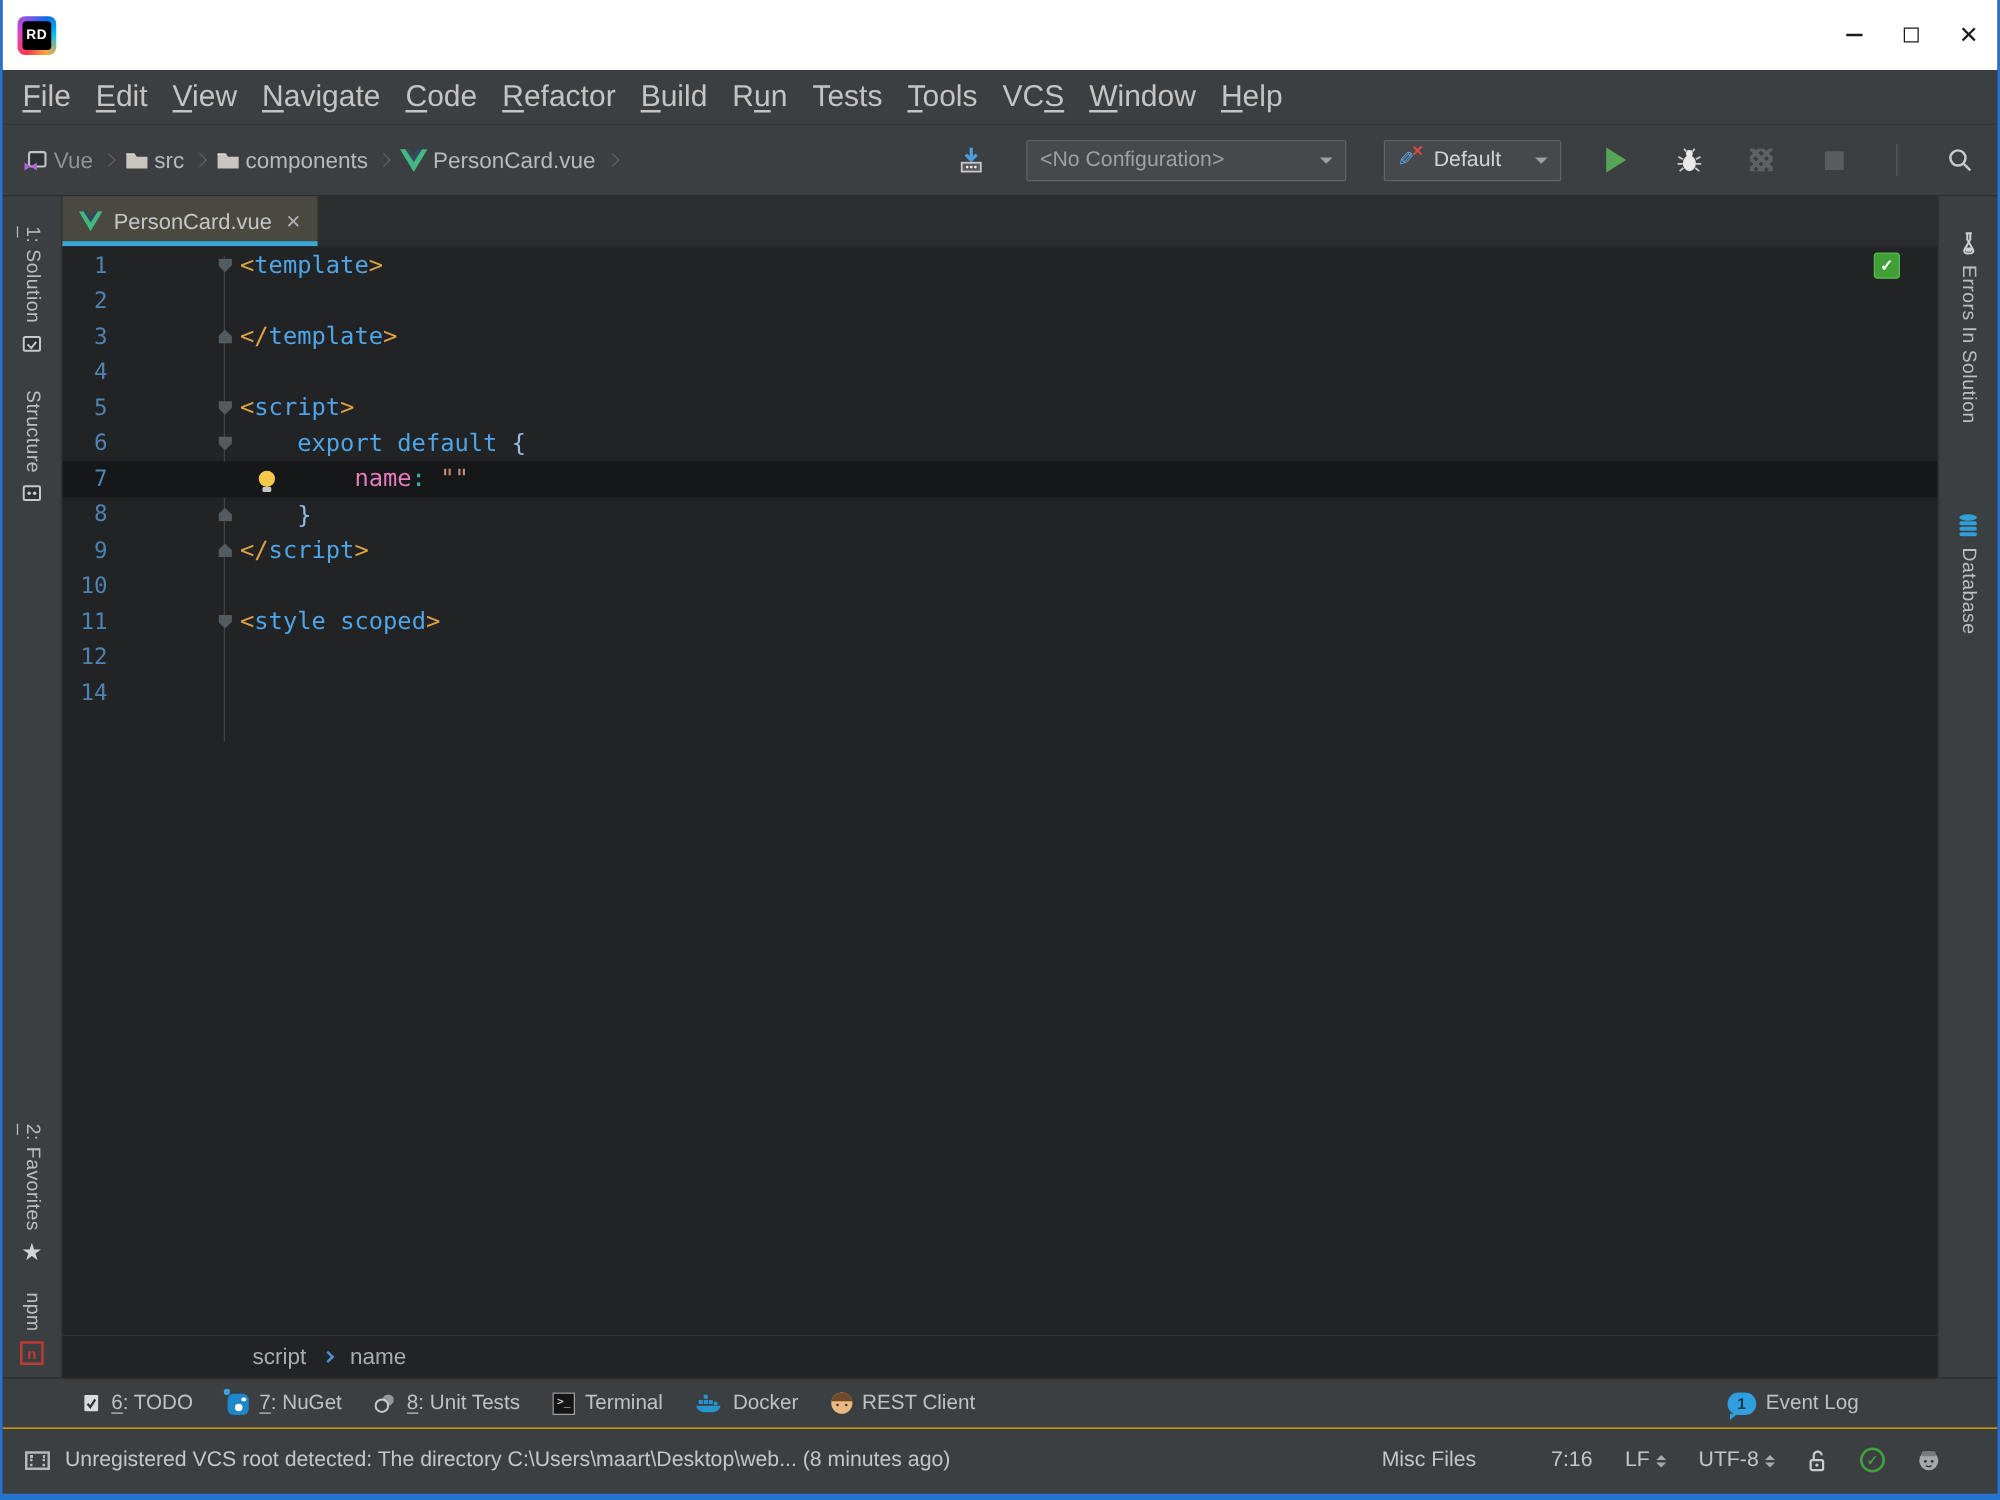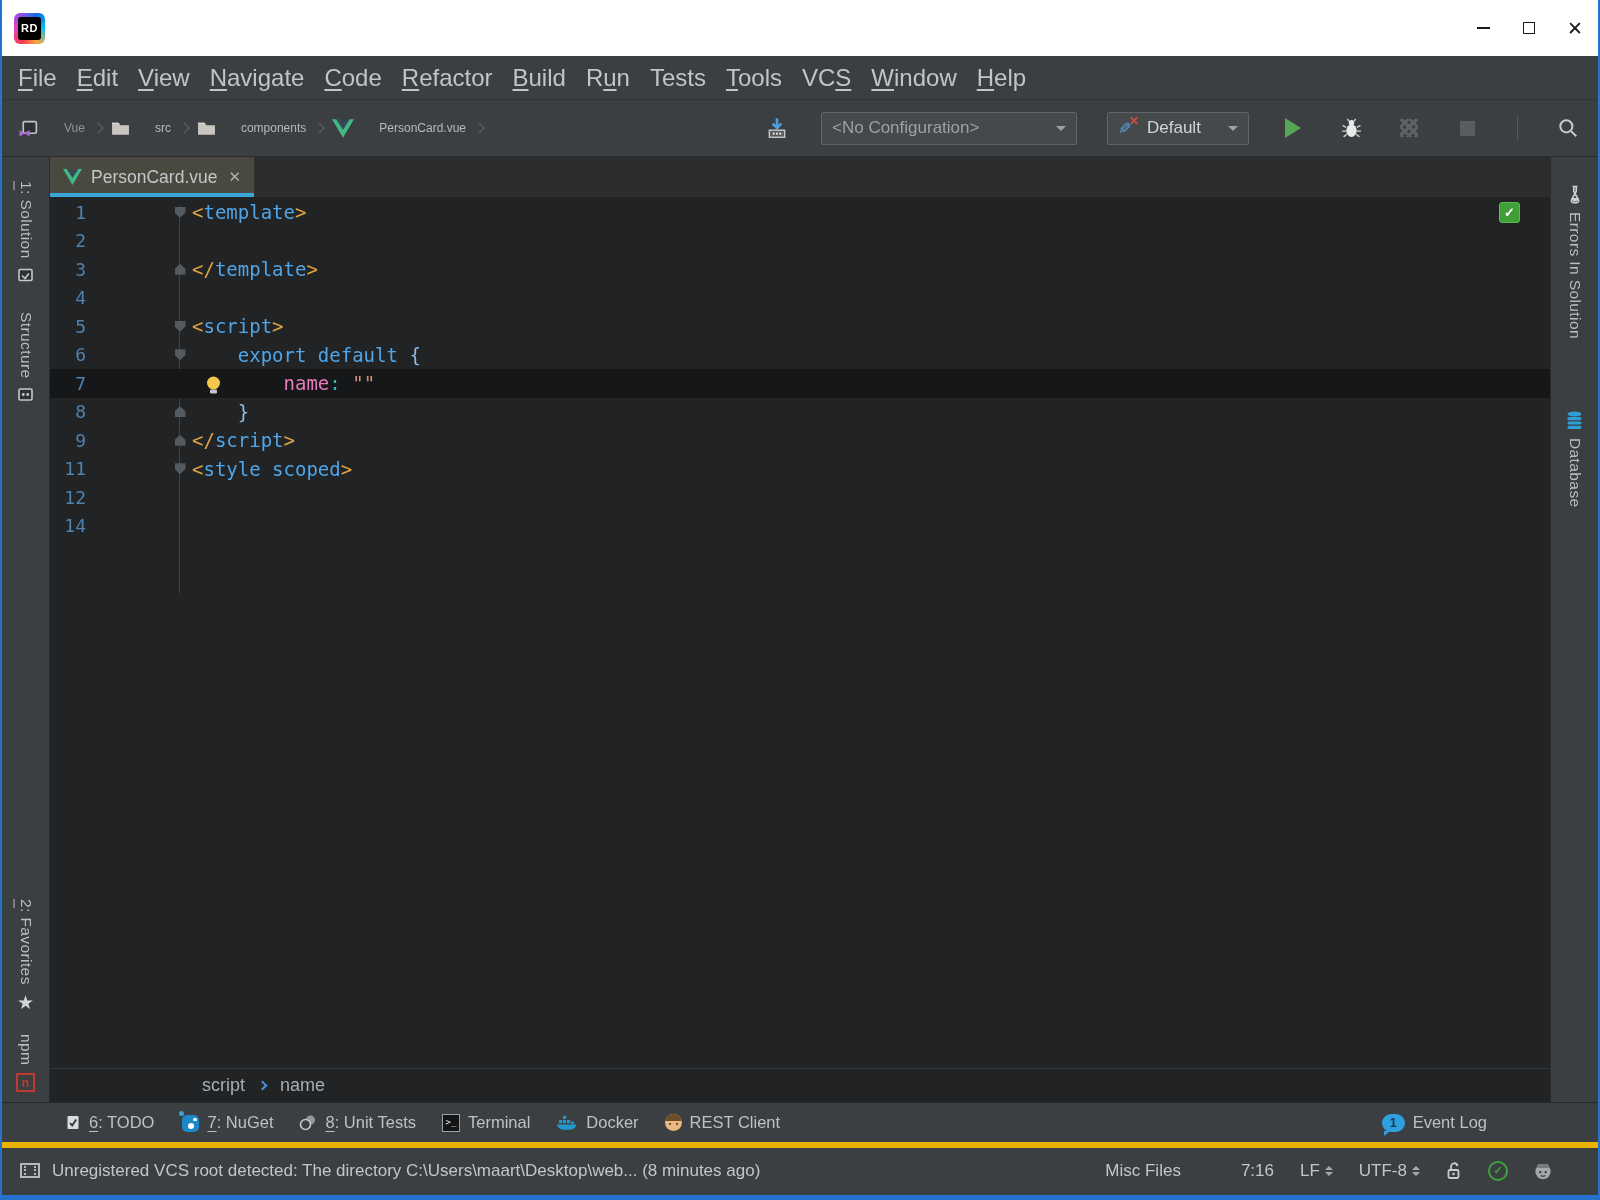--- a/index.html
+++ b/index.html
@@ -21,21 +21,21 @@
   .winbtn{width:46px;height:100%;display:flex;align-items:center;justify-content:center;color:#1a1a1a}
   .ic-min{width:13px;height:0;border-top:2px solid #1a1a1a}
   .ic-max{width:12px;height:12px;border:1.6px solid #1a1a1a}
   .ic-close{font-size:19px;line-height:1}
   
   .menubar{height:44px;display:flex;align-items:center;padding-left:6px;flex:none;border-bottom:1px solid #333638}
   .menu-item{padding:0 10px;font-size:24px;color:#C2C4C6;cursor:default}
   .mn{text-decoration:underline;text-underline-offset:3px}
   
   .navbar{height:57px;display:flex;align-items:center;padding:0 16px;flex:none;border-bottom:1px solid #2A2C2E}
-  .crumb{display:flex;align-items:center;gap:25px;font-size:12px;color:#B7BABC}
+  .crumb{display:flex;align-items:center;gap:4px;font-size:18px;color:#B7BABC}
   .crumb.dim{color:#8F9396}
   .sep{width:8px;height:8px;border-top:1.6px solid #5E6366;border-right:1.6px solid #5E6366;
     transform:rotate(45deg);margin:0 9px;flex:none}
   .nav-right{margin-left:auto;display:flex;align-items:center;gap:30px}
   .combo{display:flex;align-items:center;height:33px;padding:0 10px;background:#45494B;
     border:1px solid #606466;border-radius:2px;font-size:17px;gap:9px}
   .combo .caret{width:0;height:0;border-left:5px solid transparent;border-right:5px solid transparent;
     border-top:5.5px solid #9DA1A4;margin-left:auto}
   .combo.cfg{width:256px;color:#9DA1A4}
   .combo.prof{width:142px;color:#D2D5D7}
@@ -93,21 +93,21 @@
   .bottombar{height:40px;flex:none;display:flex;align-items:center;border-top:1px solid #26282A;padding:0 14px}
   .twb{display:flex;align-items:center;gap:8px;padding:0 13px;height:100%;font-size:16.5px;color:#BEC1C3;cursor:pointer}
   .twb:first-of-type{margin-left:36px}
   .evlog{margin-left:auto;margin-right:84px}
   .badge{width:23px;height:18px;background:#2F9FE0;border-radius:9px;display:flex;align-items:center;
     justify-content:center;color:#16394F;font-weight:bold;font-size:12.5px;position:relative}
   .badge::after{content:"";position:absolute;left:2px;bottom:-4px;border-left:6px solid #2F9FE0;
     border-bottom:5px solid transparent}
   
   .statusbar{height:51px;flex:none;display:flex;align-items:center;padding:0 18px;
-    border-top:6px solid #eab308;font-size:17px;color:#C3C6C8}
+    border-top:1px solid #eab308;font-size:17px;color:#C3C6C8}
   .sb-msg{margin-left:12px;white-space:nowrap;overflow:hidden}
   .sb-right{margin-left:auto;display:flex;align-items:center;gap:26px;margin-right:28px}
   .toggle-ico{width:20px;height:15px;border:2px solid #B5B8BA;position:relative;flex:none}
   .toggle-ico::before,.toggle-ico::after{content:"";position:absolute;top:1px;bottom:1px;width:0;
     border-left:2px dotted #B5B8BA}
   .toggle-ico::before{left:2px}.toggle-ico::after{right:2px}
   .ud{display:inline-flex;flex-direction:column;gap:2px;margin-left:5px;vertical-align:middle}
   .ud i{width:0;height:0;border-left:4px solid transparent;border-right:4px solid transparent;display:block}
   .ud .up{border-bottom:4.5px solid #A7AAAC}
   .ud .dn{border-top:4.5px solid #A7AAAC}
@@ -365,20 +365,26 @@
             </span>
             <span class="code"><span class="c-pln">    </span><span class="c-brace">}</span></span>
           </div>
           <div class="ed-row">
             <span class="ln">9</span>
             <span class="annot"></span>
             <span class="foldcell">
               <i class="fold up"></i>
             </span>
             <span class="code"><span class="c-pun">&lt;/</span><span class="c-tag">script</span><span class="c-pun">&gt;</span></span>
+          </div>
+          <div class="ed-row">
+            <span class="ln">10</span>
+            <span class="annot"></span>
+            <span class="foldcell"></span>
+            <span class="code"></span>
           </div>
           <div class="ed-row">
             <span class="ln">11</span>
             <span class="annot"></span>
             <span class="foldcell">
               <i class="fold down"></i>
             </span>
             <span class="code"><span class="c-pun">&lt;</span><span class="c-tag">style</span><span class="c-pln"> </span><span class="c-tag">scoped</span><span class="c-pun">&gt;</span></span>
           </div>
           <div class="ed-row">

